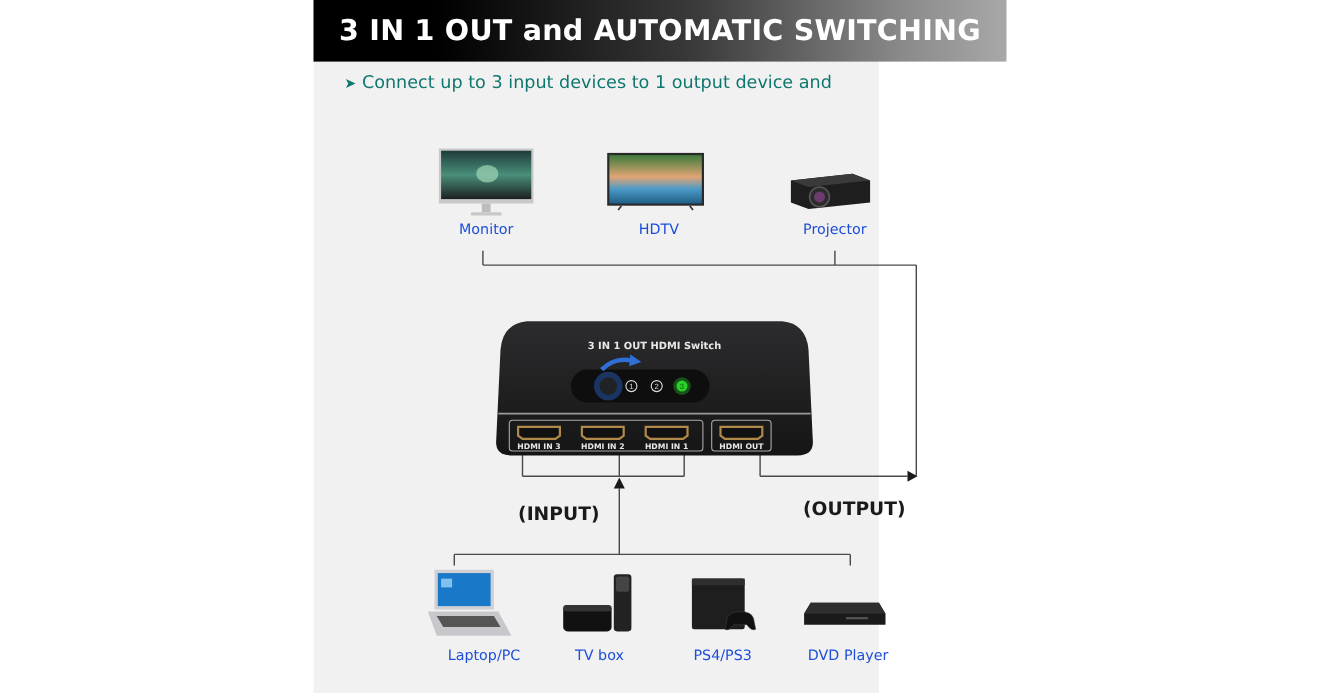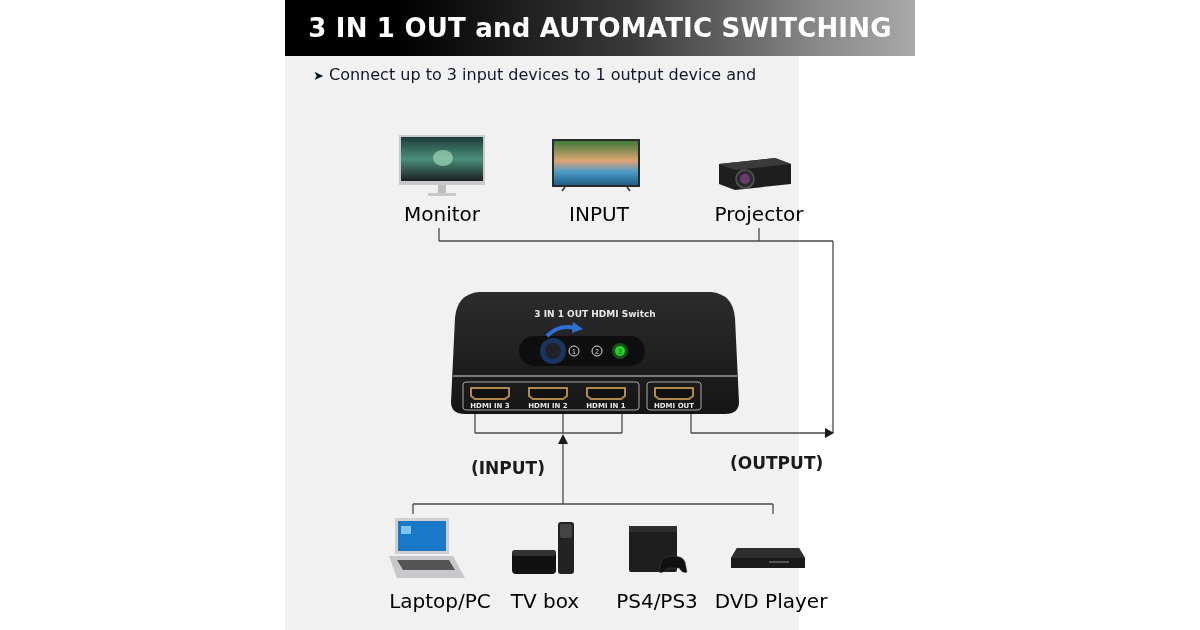--- a/index.html
+++ b/index.html
@@ -2,25 +2,25 @@
 <html><head>
 <meta charset="utf-8">
 <style>
   html, body { margin:0; padding:0; }
   body { width:1200px; height:630px; background:#ffffff; position:relative; overflow:hidden; font-family:"Liberation Sans", sans-serif; }
   .panel { position:absolute; left:285px; top:0; width:514px; height:630px; background:#f1f1f1; }
   .banner { position:absolute; left:0; top:0; width:630px; height:56px;
     background:linear-gradient(90deg,#000 0%,#000 18%,#3a3a3a 55%,#8a8a8a 85%,#a8a8a8 100%); }
   .banner-title { position:absolute; left:0; top:0; width:630px; height:56px; line-height:56px; text-align:center;
     color:#fff; font-family:"DejaVu Sans", sans-serif; font-weight:bold; font-size:26px; letter-spacing:0.2px; }
-  .desc { position:absolute; left:28px; top:64px; font-family:"DejaVu Sans", sans-serif; font-size:16px; color:#0f172a; line-height:22px; }
+  .desc { position:absolute; left:28px; top:64px; font-family:"DejaVu Sans", sans-serif; font-size:16px; color:#0f766e; line-height:22px; }
   .desc .arrow { display:inline-block; width:16px; font-size:13px; }
   .desc .l2 { padding-left:17px; }
   .dev { position:absolute; text-align:center; }
-  .dev-label { position:absolute; font-family:"DejaVu Sans", sans-serif; font-size:20px; color:#000000; white-space:nowrap; transform:translateX(-50%); }
+  .dev-label { position:absolute; font-family:"DejaVu Sans", sans-serif; font-size:13px; color:#1d4ed8; white-space:nowrap; transform:translateX(-50%); }
   .lines { position:absolute; left:0; top:0; width:630px; height:630px; pointer-events:none; }
   .io-label { position:absolute; font-family:"DejaVu Sans", sans-serif; font-weight:bold; font-size:17px; color:#1a1a1a; }
   .sw-title { font-family:"DejaVu Sans", sans-serif; font-weight:bold; font-size:9px; fill:#e8e8e8; }
   .port-label { font-family:"DejaVu Sans", sans-serif; font-weight:bold; font-size:7px; fill:#e8e8e8; }
 </style>
 </head>
 <body>
 
 <div class="panel">
 
@@ -85,21 +85,21 @@
             <stop offset="0.45" stop-color="#e0a574"></stop>
             <stop offset="0.7" stop-color="#4c9ac8"></stop>
             <stop offset="1" stop-color="#1f5f86"></stop>
           </linearGradient>
         </defs>
       <rect x="3" y="3" width="84" height="44" fill="url(#tg)"></rect>
       <line x1="14" y1="49" x2="11" y2="53" stroke="#333" stroke-width="1.5"></line>
       <line x1="76" y1="49" x2="79" y2="53" stroke="#333" stroke-width="1.5"></line>
     </svg>
   </div>
-  <div class="dev-label" style="left:314px;top:202px;">INPUT</div>
+  <div class="dev-label" style="left:314px;top:202px;">HDTV</div>
 
   <div class="dev" style="left:430px;top:152px;width:80px;height:42px;">
     <svg width="80" height="42" viewBox="0 0 80 42">
       <path d="M4 12 L60 6 L76 12 L76 32 L20 38 L4 32 Z" fill="#1e1e1e"></path>
       <path d="M4 12 L60 6 L76 12 L20 18 Z" fill="#3a3a3a"></path>
       <circle cx="30" cy="27" r="9" fill="#2b2b2b" stroke="#555" stroke-width="1.5"></circle>
       <circle cx="30" cy="27" r="5" fill="#6b3b6e"></circle>
     </svg>
   </div>
   <div class="dev-label" style="left:474px;top:202px;">Projector</div>

